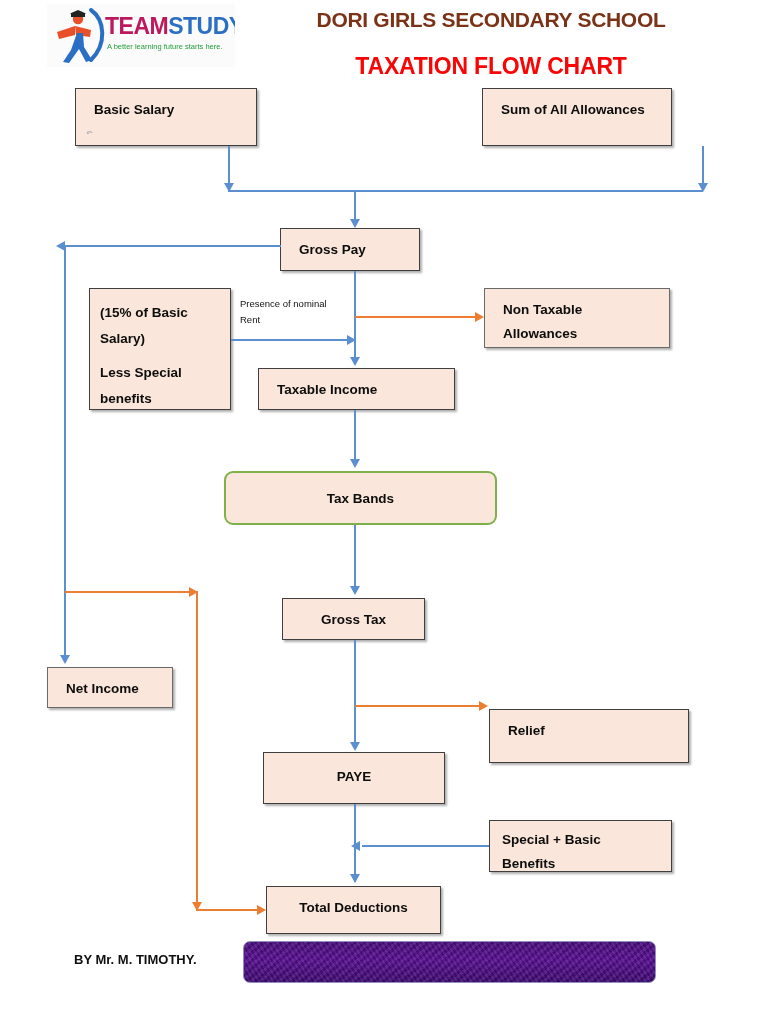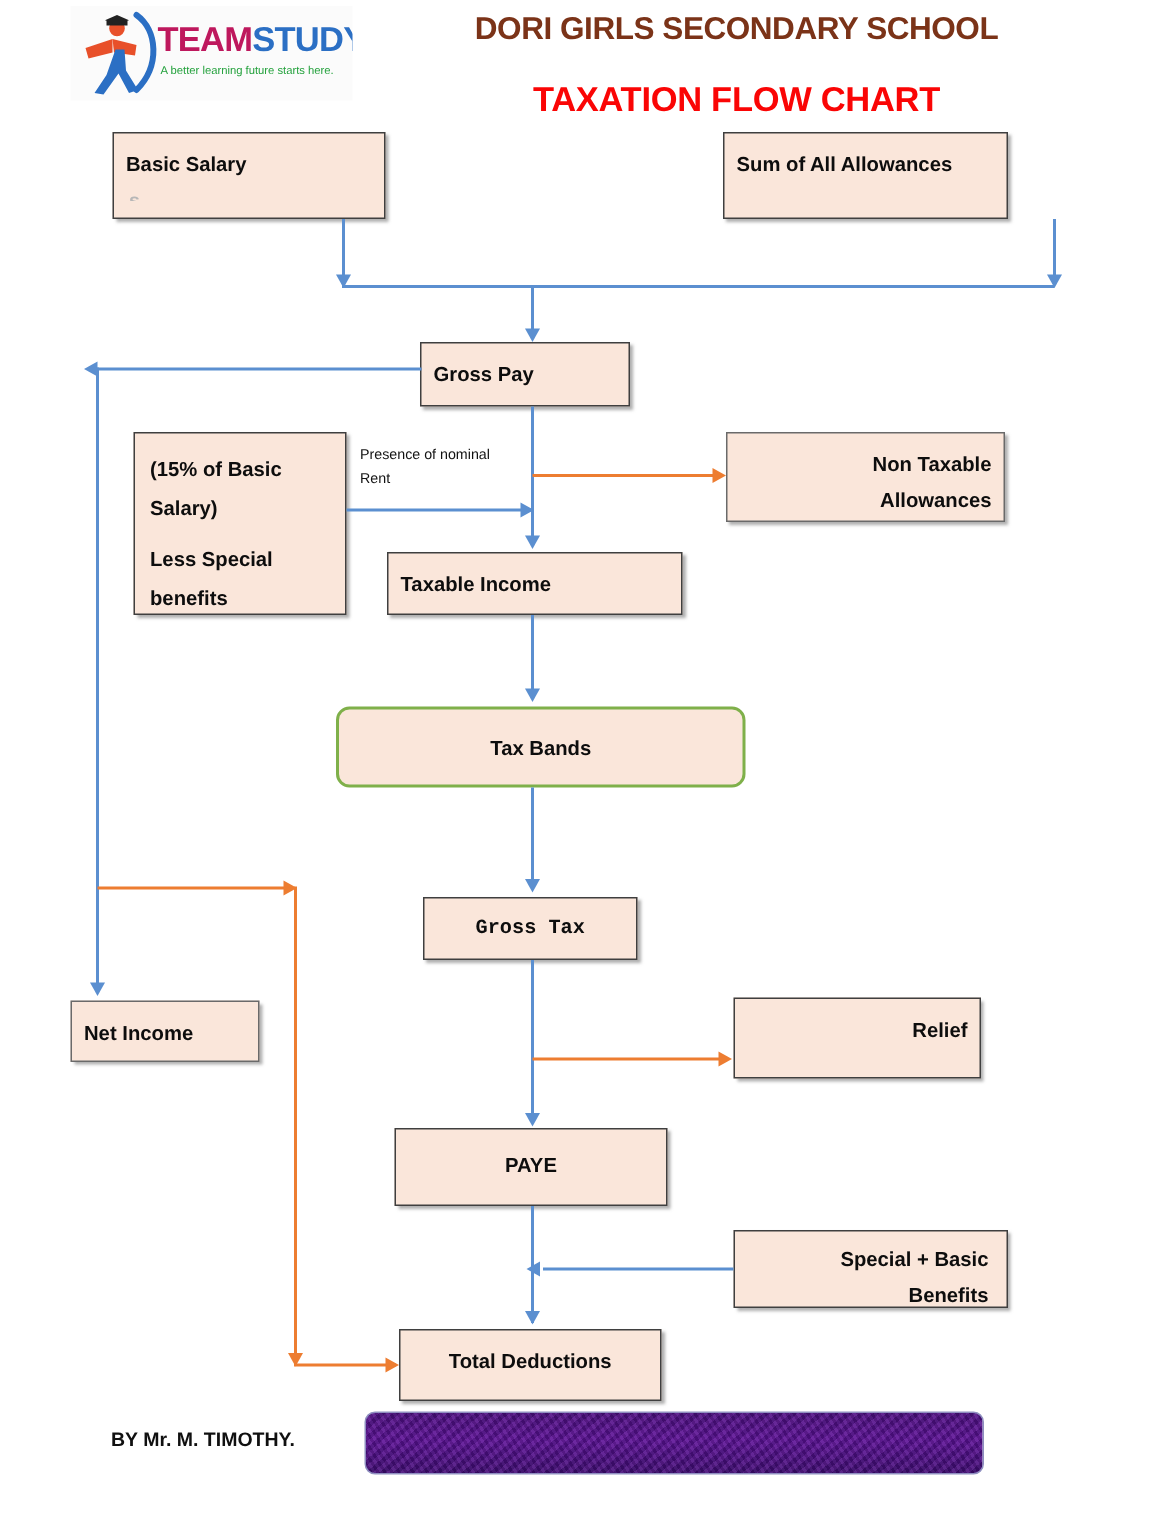--- a/index.html
+++ b/index.html
@@ -86,30 +86,30 @@
   
   .node {
     position: absolute;
     background: #fae6da;
     border: 1.5px solid #3f3f3f;
     box-sizing: border-box;
     box-shadow: 2px 2px 2px rgba(110,110,110,0.55);
     font-size: 13.5px;
     font-weight: bold;
     color: #0d0d0d;
-    padding: 9px 8px;
+    padding: 9px 18px;
     line-height: 1.75;
   }
   .node.gray-border { border-color: #6a6a6a; }
   .node.rounded {
     border: 2px solid #7fb04a;
     border-radius: 9px;
     box-shadow: none;
   }
-  .node.align-right { text-align: right; }
+  .node.align-right { text-align: left; }
   .node.align-center { text-align: center; }
   .node.align-left { text-align: left; }
 
   
   .ln {
     position: absolute;
     background: #5b8fd0;
   }
   .ln.orange { background: #ed7d31; }
   .ln.h { height: 2px; }
@@ -247,29 +247,29 @@
   </div>
 
   <div class="node align-left" style="left:258px; top:368px; width:197px; height:42px;">
     <span>Taxable Income</span>
   </div>
 
   <div class="node rounded align-center" style="left:224px; top:471px; width:273px; height:54px; padding-top:14px;">
     <span>Tax Bands</span>
   </div>
 
-  <div class="node align-center" style="left:282px; top:598px; width:143px; height:42px;font-family:Liberation Mono, monospace;">
+  <div class="node align-center" style="left:282px; top:598px; width:143px; height:42px;">
     <span>Gross Tax</span>
   </div>
 
   <div class="node gray-border align-left" style="left:47px; top:667px; width:126px; height:41px;">
     <span>Net Income</span>
   </div>
 
-  <div class="node align-right" style="left:489px; top:665px; width:165px; height:54px;">
+  <div class="node align-right" style="left:489px; top:709px; width:200px; height:54px;">
     <span>Relief</span>
   </div>
 
   <div class="node align-center" style="left:263px; top:752px; width:182px; height:52px; padding-top:12px;">
     <span>PAYE</span>
   </div>
 
   <div class="node align-right" style="left:489px; top:820px; width:183px; height:52px; padding:7px 12px;">
     <div>Special + Basic</div>
     <div>Benefits</div>

